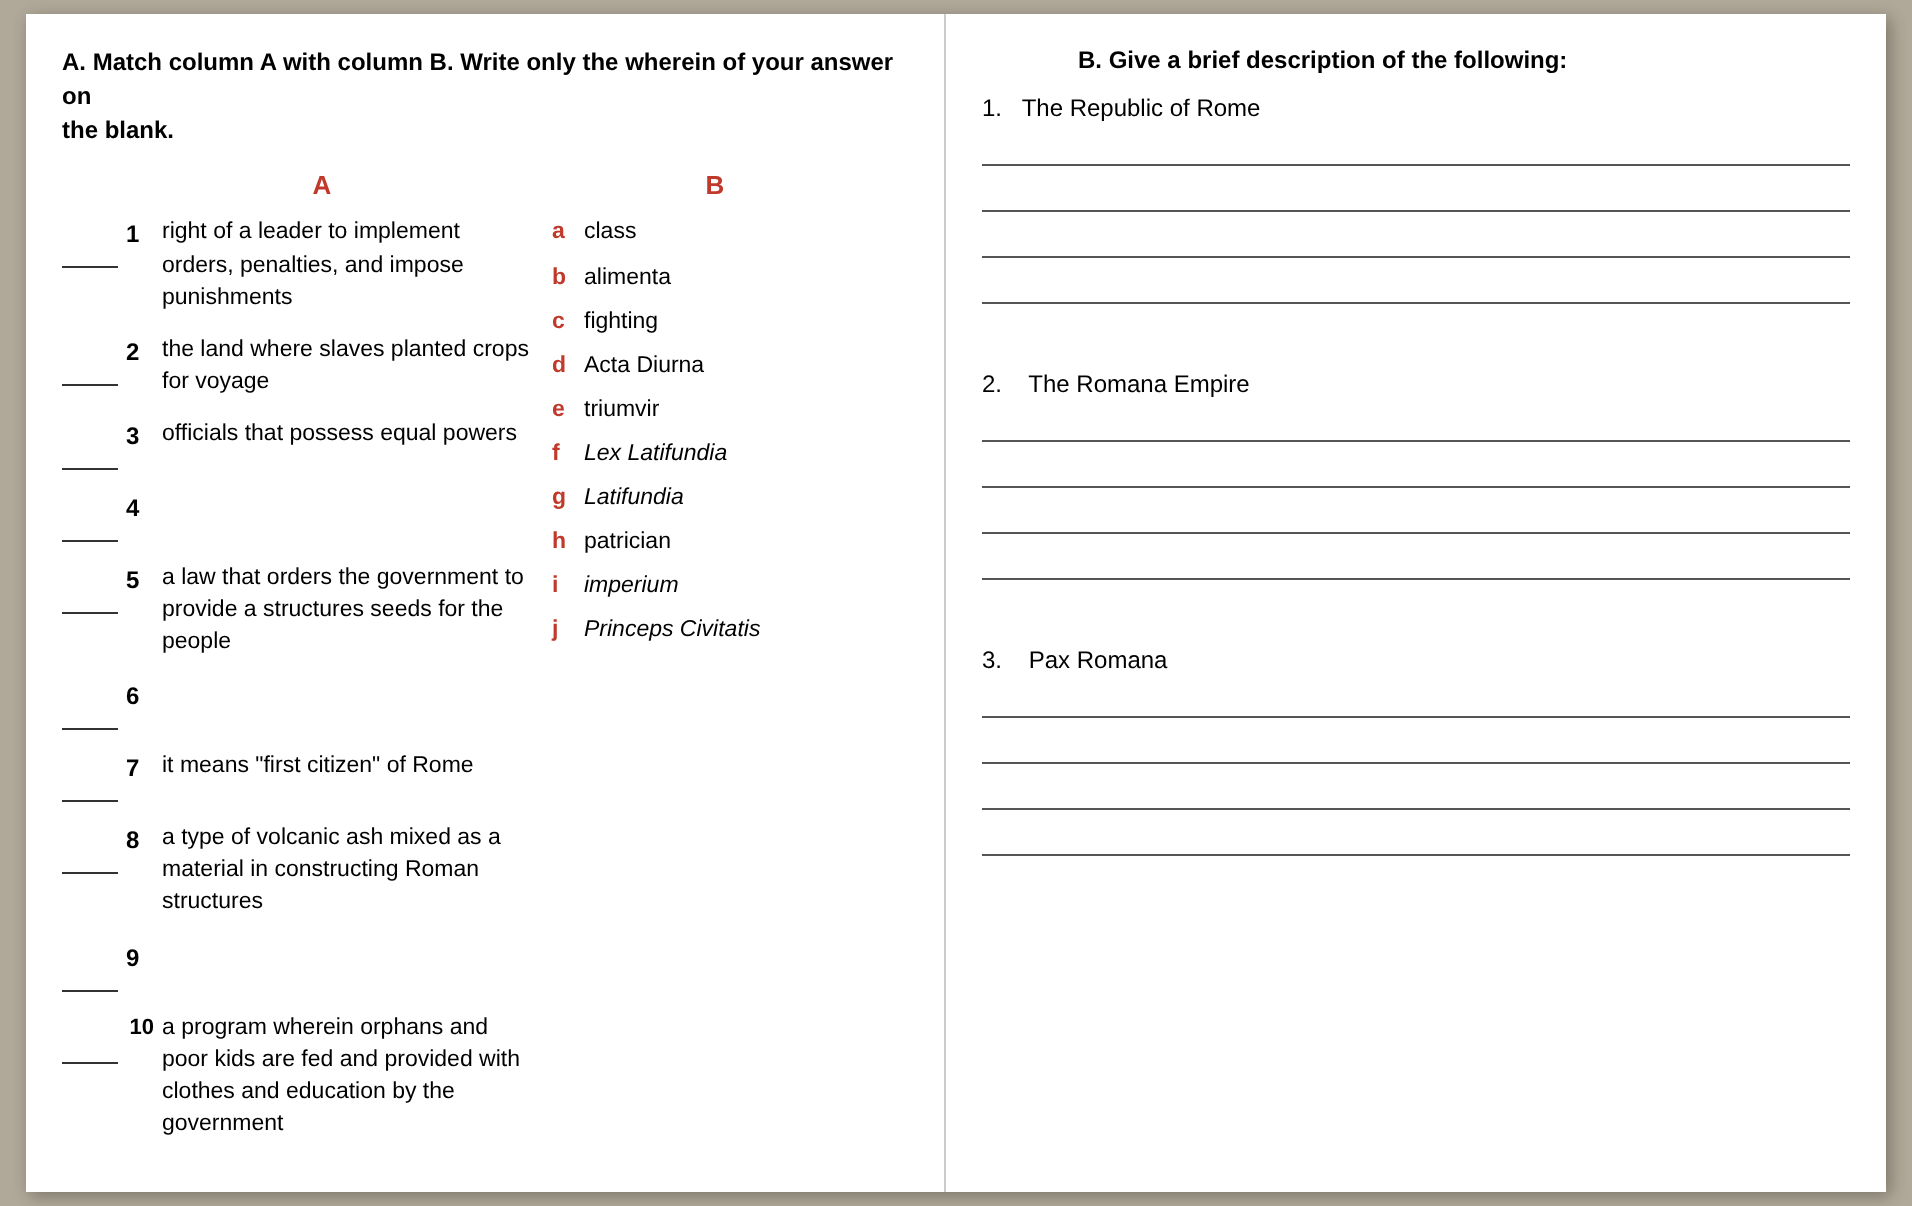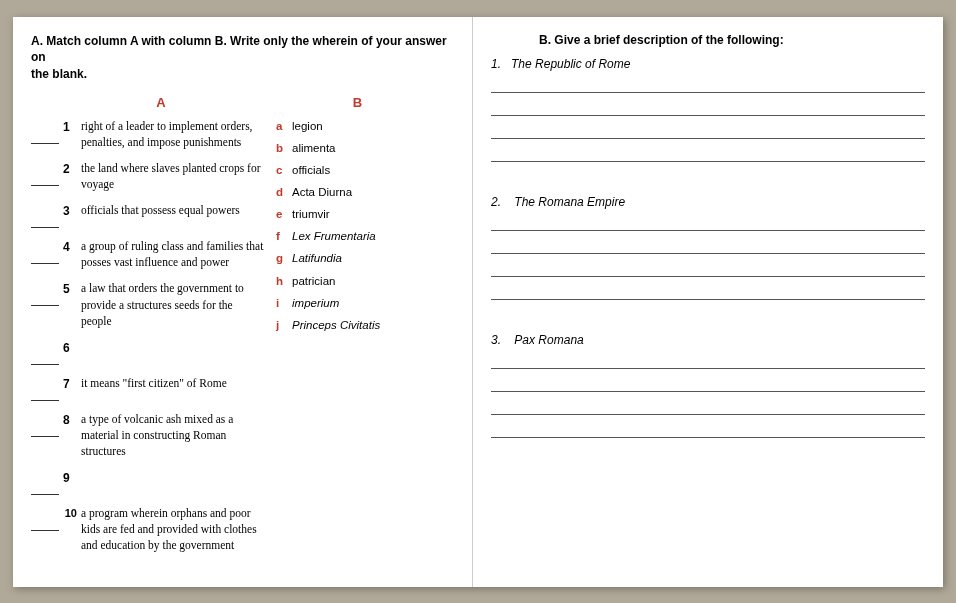--- a/index.html
+++ b/index.html
@@ -70,21 +70,20 @@
       font-weight: bold;
       margin-right: 4px;
       margin-top: 2px;
       min-width: 14px;
       font-size: 12px;
     }
     .item-text {
       width: 185px;
       line-height: 1.4;
       font-size: 11.5px;
-      font-family: Liberation Serif, serif;
     }
     .answer-column {
       flex: 1;
       padding-left: 10px;
     }
     .answer-item {
       display: flex;
       align-items: flex-start;
       margin-bottom: 6px;
       font-size: 11.5px;
@@ -101,21 +100,20 @@
     }
     
     .right-section-title {
       font-size: 12px;
       font-weight: bold;
       margin-bottom: 10px;
       padding-left: 48px;
     }
     .description-item {
       margin-bottom: 33px;
-      font-style: italic;
     }
     .description-label {
       font-size: 12px;
       margin-bottom: 6px;
     }
     .write-lines {
       display: flex;
       flex-direction: column;
       gap: 7px;
     }
@@ -159,21 +157,20 @@
 
         <div class="match-row">
           <div class="blank-line"></div>
           <div class="item-number">3</div>
           <div class="item-text">officials that possess equal powers</div>
         </div>
 
         <div class="match-row">
           <div class="blank-line"></div>
           <div class="item-number">4</div>
-          <div class="item-text">a group of ruling class and families that posses vast influence and power</div>
         </div>
 
         <div class="match-row">
           <div class="blank-line"></div>
           <div class="item-number">5</div>
           <div class="item-text">a law that orders the government to provide a  structures seeds for the people</div>
         </div>
 
         <div class="match-row">
           <div class="blank-line"></div>
@@ -200,41 +197,41 @@
         <div class="match-row">
           <div class="blank-line"></div>
           <div class="item-number" style="font-size:11px;font-weight:bold;text-align:right;">10</div>
           <div class="item-text">a program wherein orphans and poor kids are fed and provided with clothes and education by the government</div>
         </div>
       </div>
 
       <div class="answer-column">
         <div class="answer-item">
           <span class="answer-letter">a</span>
-          <span>legion</span>
+          <span>class</span>
         </div>
         <div class="answer-item">
           <span class="answer-letter">b</span>
           <span>alimenta</span>
         </div>
         <div class="answer-item">
           <span class="answer-letter">c</span>
-          <span>officials</span>
+          <span>fighting</span>
         </div>
         <div class="answer-item">
           <span class="answer-letter">d</span>
           <span>Acta Diurna</span>
         </div>
         <div class="answer-item">
           <span class="answer-letter">e</span>
           <span>triumvir</span>
         </div>
         <div class="answer-item">
           <span class="answer-letter">f</span>
-          <span class="answer-text-italic">Lex Frumentaria</span>
+          <span class="answer-text-italic">Lex Latifundia</span>
         </div>
         <div class="answer-item">
           <span class="answer-letter">g</span>
           <span class="answer-text-italic">Latifundia</span>
         </div>
         <div class="answer-item">
           <span class="answer-letter">h</span>
           <span>patrician</span>
         </div>
         <div class="answer-item">

